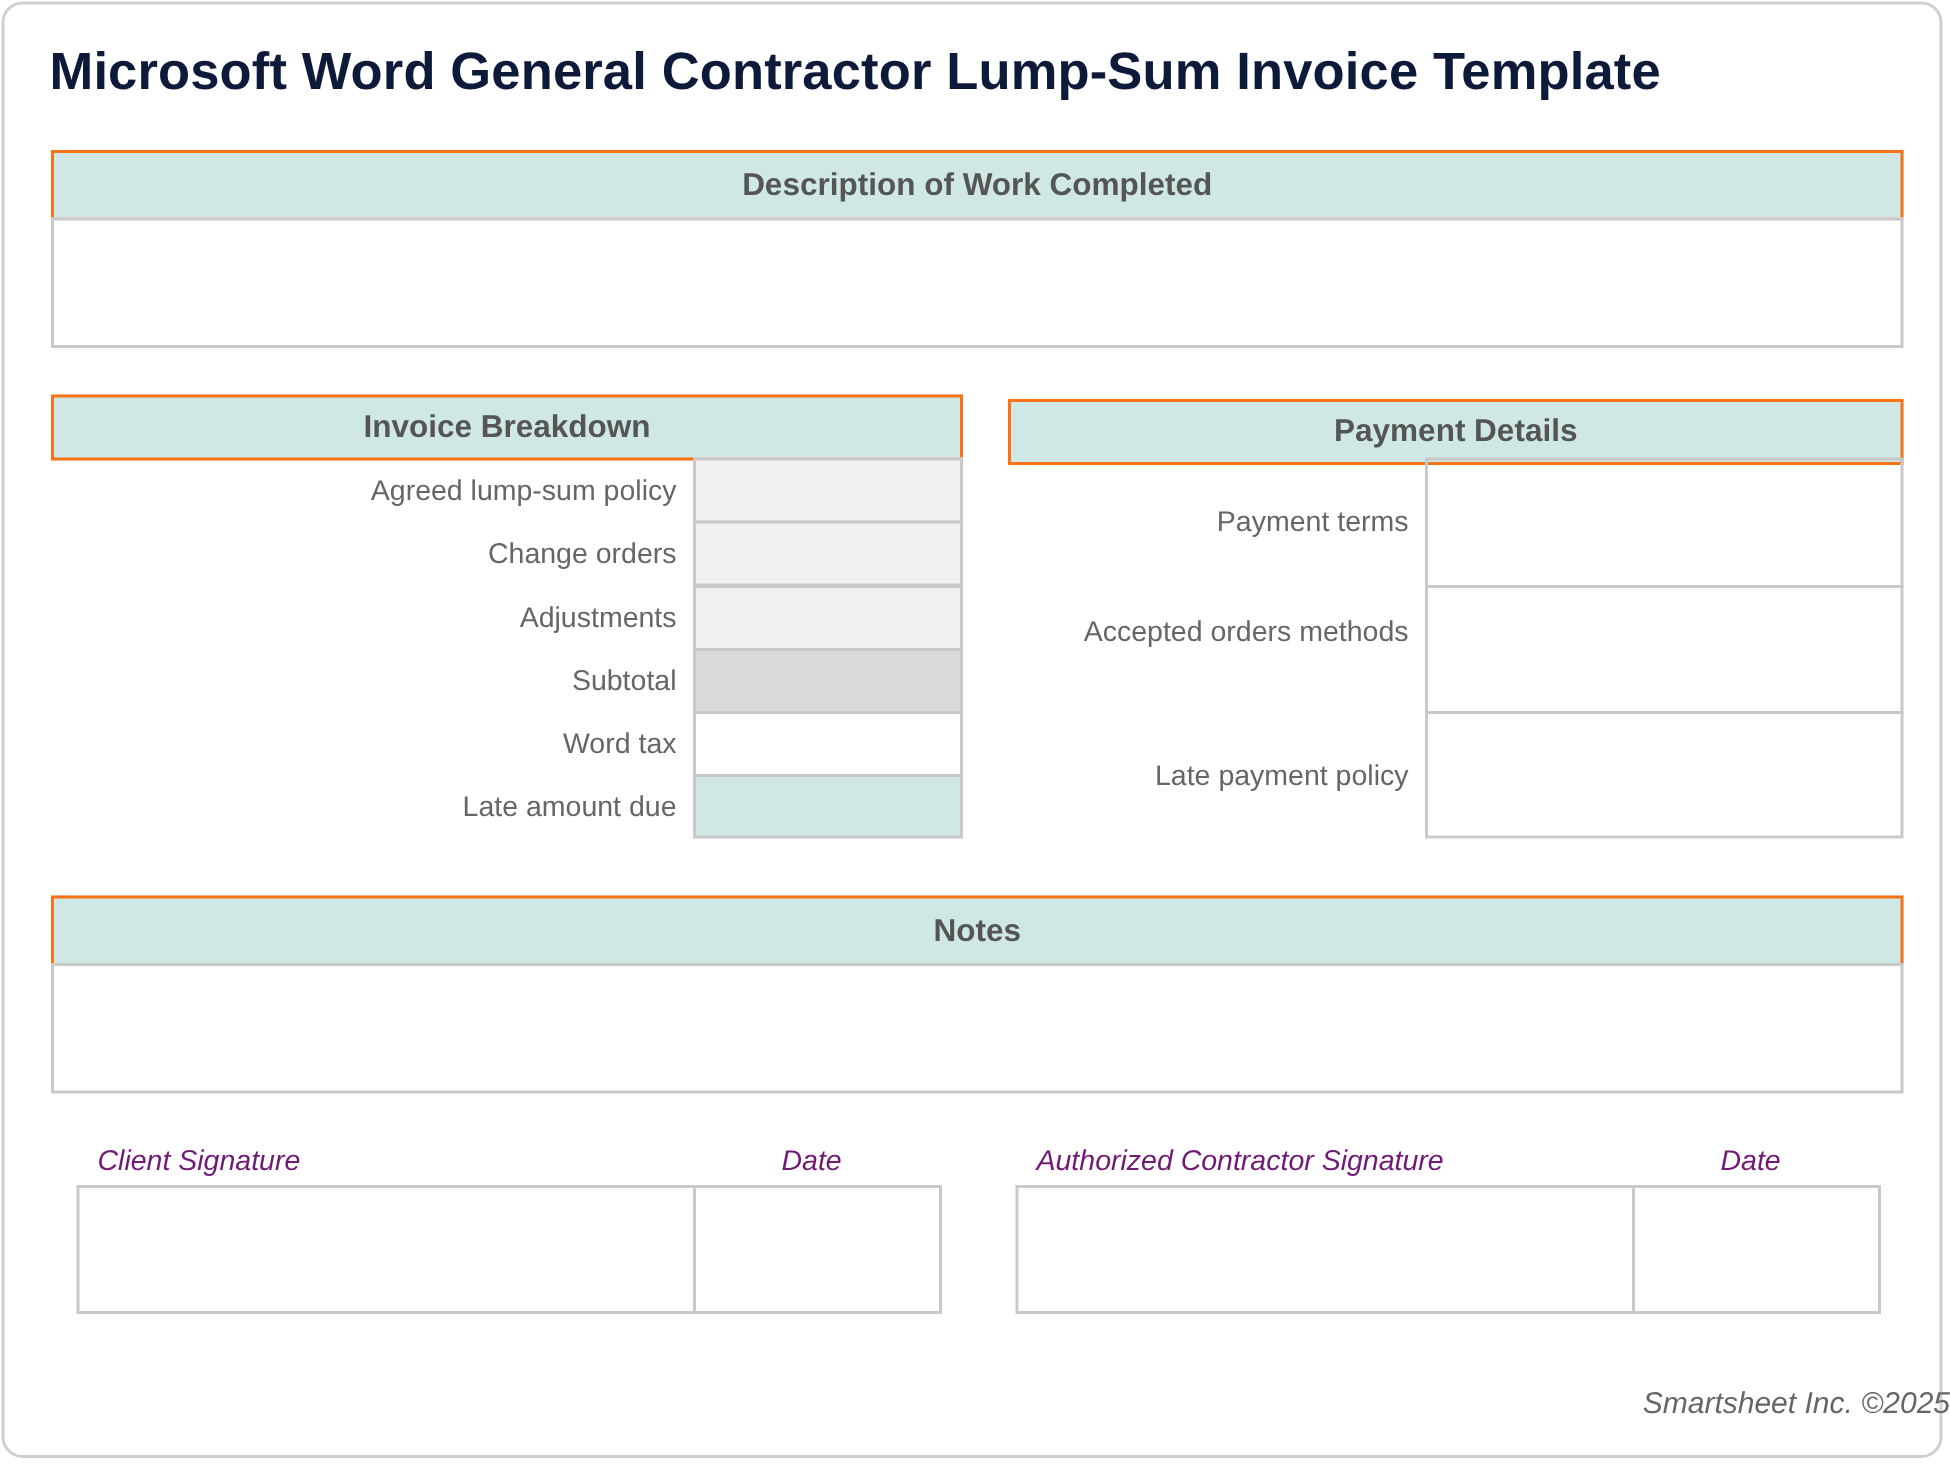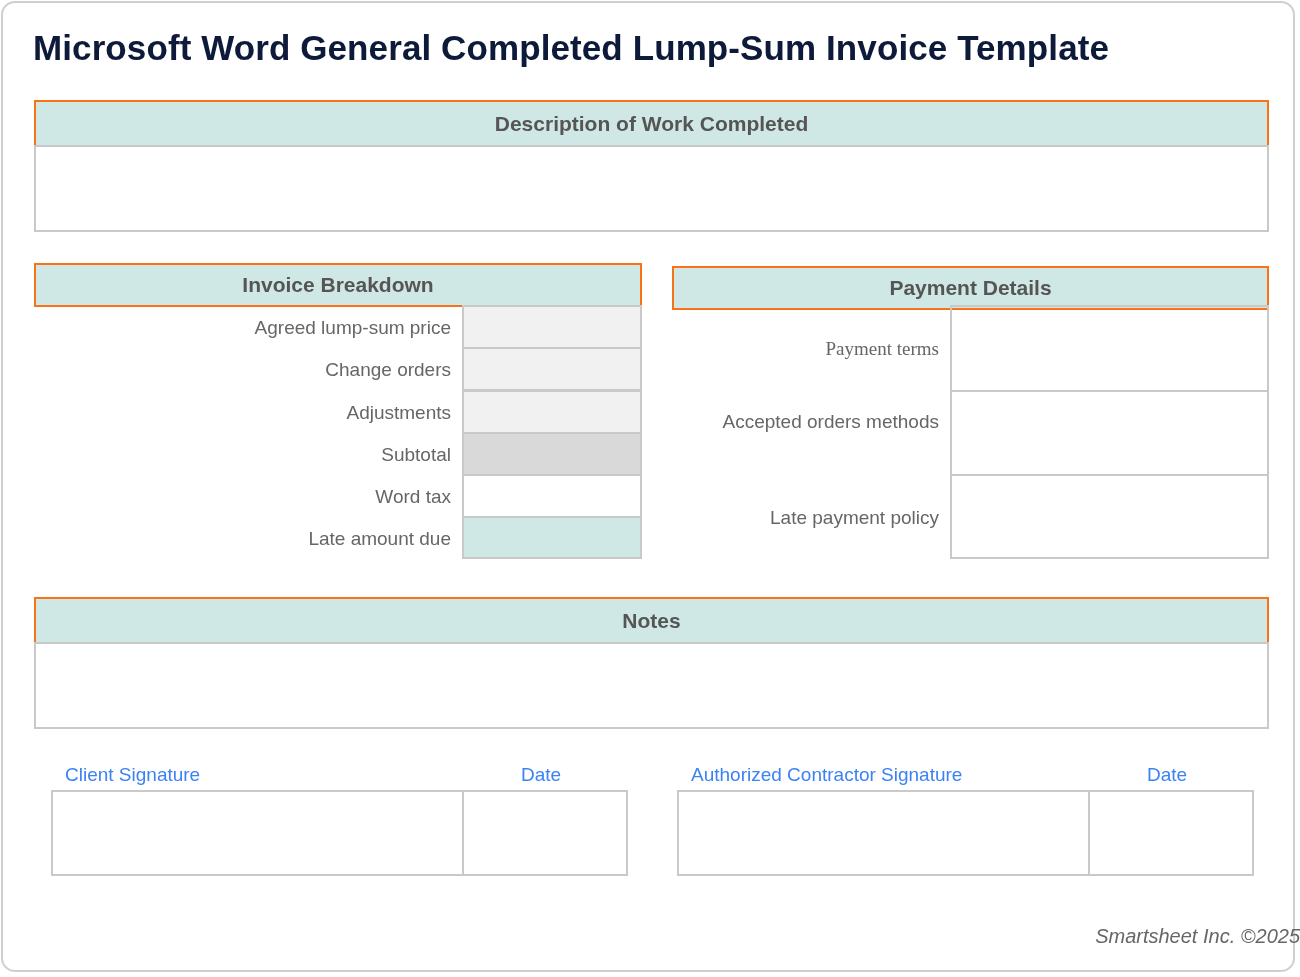--- a/index.html
+++ b/index.html
@@ -3,57 +3,57 @@
 <meta charset="utf-8">
 <style>
   html, body { margin: 0; padding: 0; background: #ffffff; }
   body { width: 1300px; height: 977px; position: relative; overflow: hidden; font-family: "Liberation Sans", sans-serif; }
   .frame { position: absolute; left: 1px; top: 1px; width: 1294px; height: 971px; border: 2px solid #cfcfcf; border-radius: 14px; box-sizing: border-box; background: #fff; }
   .title { position: absolute; left: 33px; top: 28px; font-size: 35px; font-weight: bold; color: #0d1a3a; letter-spacing: 0.1px; white-space: nowrap; }
   .box { position: absolute; border: 2px solid #c9c9c9; box-sizing: border-box; background: #fff; }
   .hdr { position: absolute; background: #cfe8e5; border: 2px solid #f97316; box-sizing: border-box; display: flex; align-items: center; justify-content: center; font-weight: bold; font-size: 21px; color: #555; }
   .lbl { position: absolute; font-size: 19px; color: #666; text-align: right; line-height: 24px; }
   .cell { position: absolute; border: 2px solid #c9c9c9; box-sizing: border-box; }
-  .siglbl { position: absolute; font-size: 19px; color: #3b82f6; white-space: nowrap; }
+  .siglbl { position: absolute; font-size: 19px; color: #701a75; white-space: nowrap; font-style: italic; }
   .footer { position: absolute; left: 0; width: 1300px; top: 925px; text-align: right; font-style: italic; font-size: 20px; color: #666; }
 </style>
 </head>
 <body>
 
 <div class="frame"></div>
 
-<div class="title">Microsoft Word General Completed Lump-Sum Invoice Template</div>
+<div class="title">Microsoft Word General Contractor Lump-Sum Invoice Template</div>
 
 <div class="hdr" style="left:34px;top:100px;width:1235px;height:47px;">Description of Work Completed</div>
 <div class="box" style="left:34px;top:145px;width:1235px;height:87px;"></div>
 
 <div class="hdr" style="left:34px;top:263px;width:608px;height:44px;">Invoice Breakdown</div>
 <div>
-  <div class="lbl" style="left:34px;top:316px;width:417px;">Agreed lump-sum price</div>
+  <div class="lbl" style="left:34px;top:316px;width:417px;">Agreed lump-sum policy</div>
   <div class="cell" style="left:462px;top:305px;width:180px;height:44px;background:#f1f1f1;"></div>
 
   <div class="lbl" style="left:34px;top:358px;width:417px;">Change orders</div>
   <div class="cell" style="left:462px;top:347px;width:180px;height:44px;background:#f1f1f1;"></div>
 
   <div class="lbl" style="left:34px;top:401px;width:417px;">Adjustments</div>
   <div class="cell" style="left:462px;top:390px;width:180px;height:44px;background:#f1f1f1;"></div>
 
   <div class="lbl" style="left:34px;top:443px;width:417px;">Subtotal</div>
   <div class="cell" style="left:462px;top:432px;width:180px;height:44px;background:#d9d9d9;"></div>
 
   <div class="lbl" style="left:34px;top:485px;width:417px;">Word tax</div>
   <div class="cell" style="left:462px;top:474px;width:180px;height:44px;background:#ffffff;"></div>
 
   <div class="lbl" style="left:34px;top:527px;width:417px;">Late amount due</div>
   <div class="cell" style="left:462px;top:516px;width:180px;height:43px;background:#cfe8e5;"></div>
 </div>
 
 <div class="hdr" style="left:672px;top:266px;width:597px;height:44px;">Payment Details</div>
 <div>
-  <div class="lbl" style="left:672px;top:337px;width:267px;font-family:Liberation Serif, serif;">Payment terms</div>
+  <div class="lbl" style="left:672px;top:337px;width:267px;">Payment terms</div>
   <div class="cell" style="left:950px;top:305px;width:319px;height:87px;"></div>
 
   <div class="lbl" style="left:700px;top:410px;width:239px;">Accepted orders methods</div>
   <div class="cell" style="left:950px;top:390px;width:319px;height:86px;"></div>
 
   <div class="lbl" style="left:672px;top:506px;width:267px;">Late payment policy</div>
   <div class="cell" style="left:950px;top:474px;width:319px;height:85px;"></div>
 </div>
 
 <div class="hdr" style="left:34px;top:597px;width:1235px;height:47px;">Notes</div>

